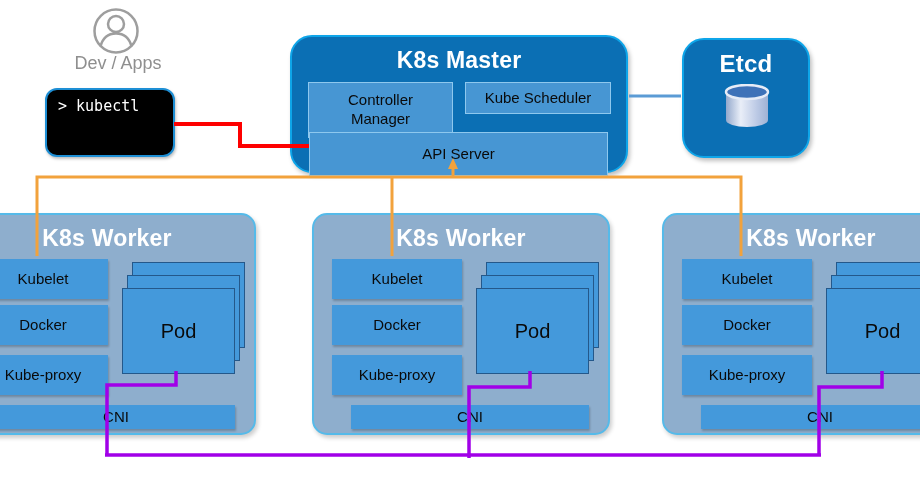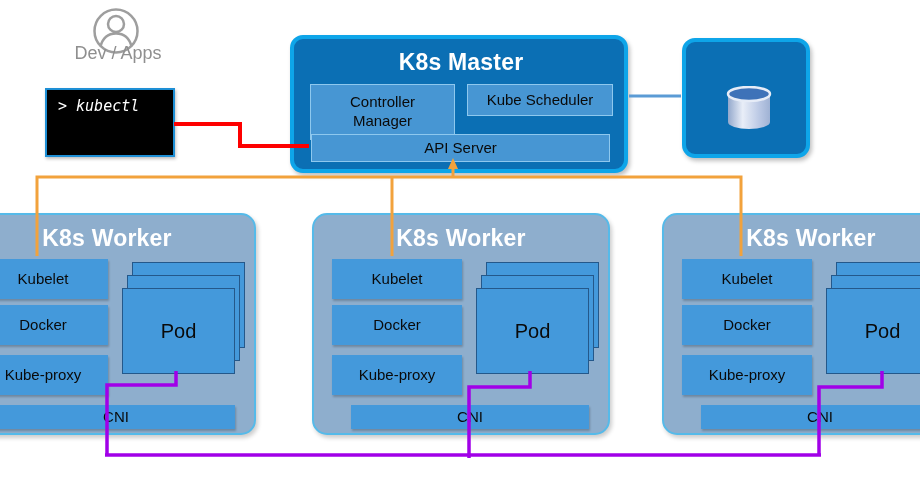--- a/index.html
+++ b/index.html
@@ -5,30 +5,30 @@
   html,body{margin:0;padding:0;background:#fff;}
   #canvas{
     position:relative;width:920px;height:483px;overflow:hidden;background:#ffffff;
     font-family:"Liberation Sans","DejaVu Sans",sans-serif;
   }
   .abs{position:absolute;}
   
   .dev-label{color:#8f8f8f;font-size:18px;text-align:center;white-space:nowrap;}
   
   .terminal{
-    background:#000;border:2px solid #1e8fd5;border-radius:0;
-    box-shadow:1px 2px 3px rgba(0,0,0,.25);box-sizing:border-box;font-style:italic;
+    background:#000;border:2px solid #1e8fd5;border-radius:12px;
+    box-shadow:1px 2px 3px rgba(0,0,0,.25);box-sizing:border-box;
   }
   .terminal-text{
     color:#fff;font-family:"DejaVu Sans Mono","Liberation Mono",monospace;
     font-size:15px;padding:7px 0 0 11px;white-space:pre;
   }
   
   .node-dark{
-    background:#0b6fb4;border:4px solid #0ea5e9;border-radius:13px;
+    background:#0b6fb4;border:2px solid #0ea5e9;border-radius:22px;
     box-shadow:2px 3px 4px rgba(0,0,0,.25);box-sizing:border-box;
   }
   .title-lg{
     color:#fff;font-weight:bold;font-size:23px;text-align:center;
     letter-spacing:.2px;white-space:nowrap;
   }
   
   .ibox{
     background:#4499db;color:#0a0a0a;font-size:15px;
     display:flex;align-items:center;justify-content:center;text-align:center;
@@ -50,34 +50,35 @@
 </head>
 <body>
 
 <div id="canvas">
 
   <svg class="abs" style="left:92px;top:7px;" width="48" height="48" viewBox="0 0 48 48">
     <circle cx="24" cy="24" r="21.5" fill="none" stroke="#9e9e9e" stroke-width="2.5"></circle>
     <circle cx="24" cy="17" r="8" fill="none" stroke="#9e9e9e" stroke-width="2.5"></circle>
     <path d="M8.5,39.5 C11,29.5 17,26.5 24,26.5 C31,26.5 37,29.5 39.5,39.5" fill="none" stroke="#9e9e9e" stroke-width="2.5"></path>
   </svg>
-  <div class="abs dev-label" style="left:58px;top:43px;width:120px;">Dev / Apps</div>
+  <div class="abs dev-label" style="left:58px;top:53px;width:120px;">Dev / Apps</div>
 
   <div class="abs terminal" style="left:45px;top:88px;width:130px;height:69px;">
     <div class="terminal-text">&gt; kubectl</div>
   </div>
 
   <div class="abs node-dark master" style="left:290px;top:35px;width:338px;height:138px;">
     <div class="abs title-lg" style="left:0;top:10px;width:334px;">K8s Master</div>
     <div class="abs ibox" style="left:16px;top:45px;width:145px;height:56px;padding:0 23px;">Controller Manager</div>
     <div class="abs ibox" style="left:173px;top:45px;width:146px;height:32px;">Kube Scheduler</div>
-    <div class="abs ibox" style="left:17px;top:95px;width:299px;height:28px;">API Server</div>
+    <div class="abs ibox" style="left:17px;top:95px;width:299px;height:44px;">API Server</div>
   </div>
 
   <div class="abs node-dark" style="left:682px;top:38px;width:128px;height:120px;">
+    <div class="abs title-lg" style="left:0;top:10px;width:124px;font-size:24px;">Etcd</div>
     <svg class="abs" style="left:39px;top:44px;" width="48" height="46" viewBox="0 0 48 46">
       <defs>
         <linearGradient id="cylBody" x1="0" y1="0" x2="1" y2="0">
           <stop offset="0" stop-color="#93a8cc"></stop>
           <stop offset="0.35" stop-color="#e9eef8"></stop>
           <stop offset="0.75" stop-color="#bac8e4"></stop>
           <stop offset="1" stop-color="#9fb2d4"></stop>
         </linearGradient>
       </defs>
       <path d="M3,8 L3,36 A21,7 0 0 0 45,36 L45,8 Z" fill="url(#cylBody)"></path>

